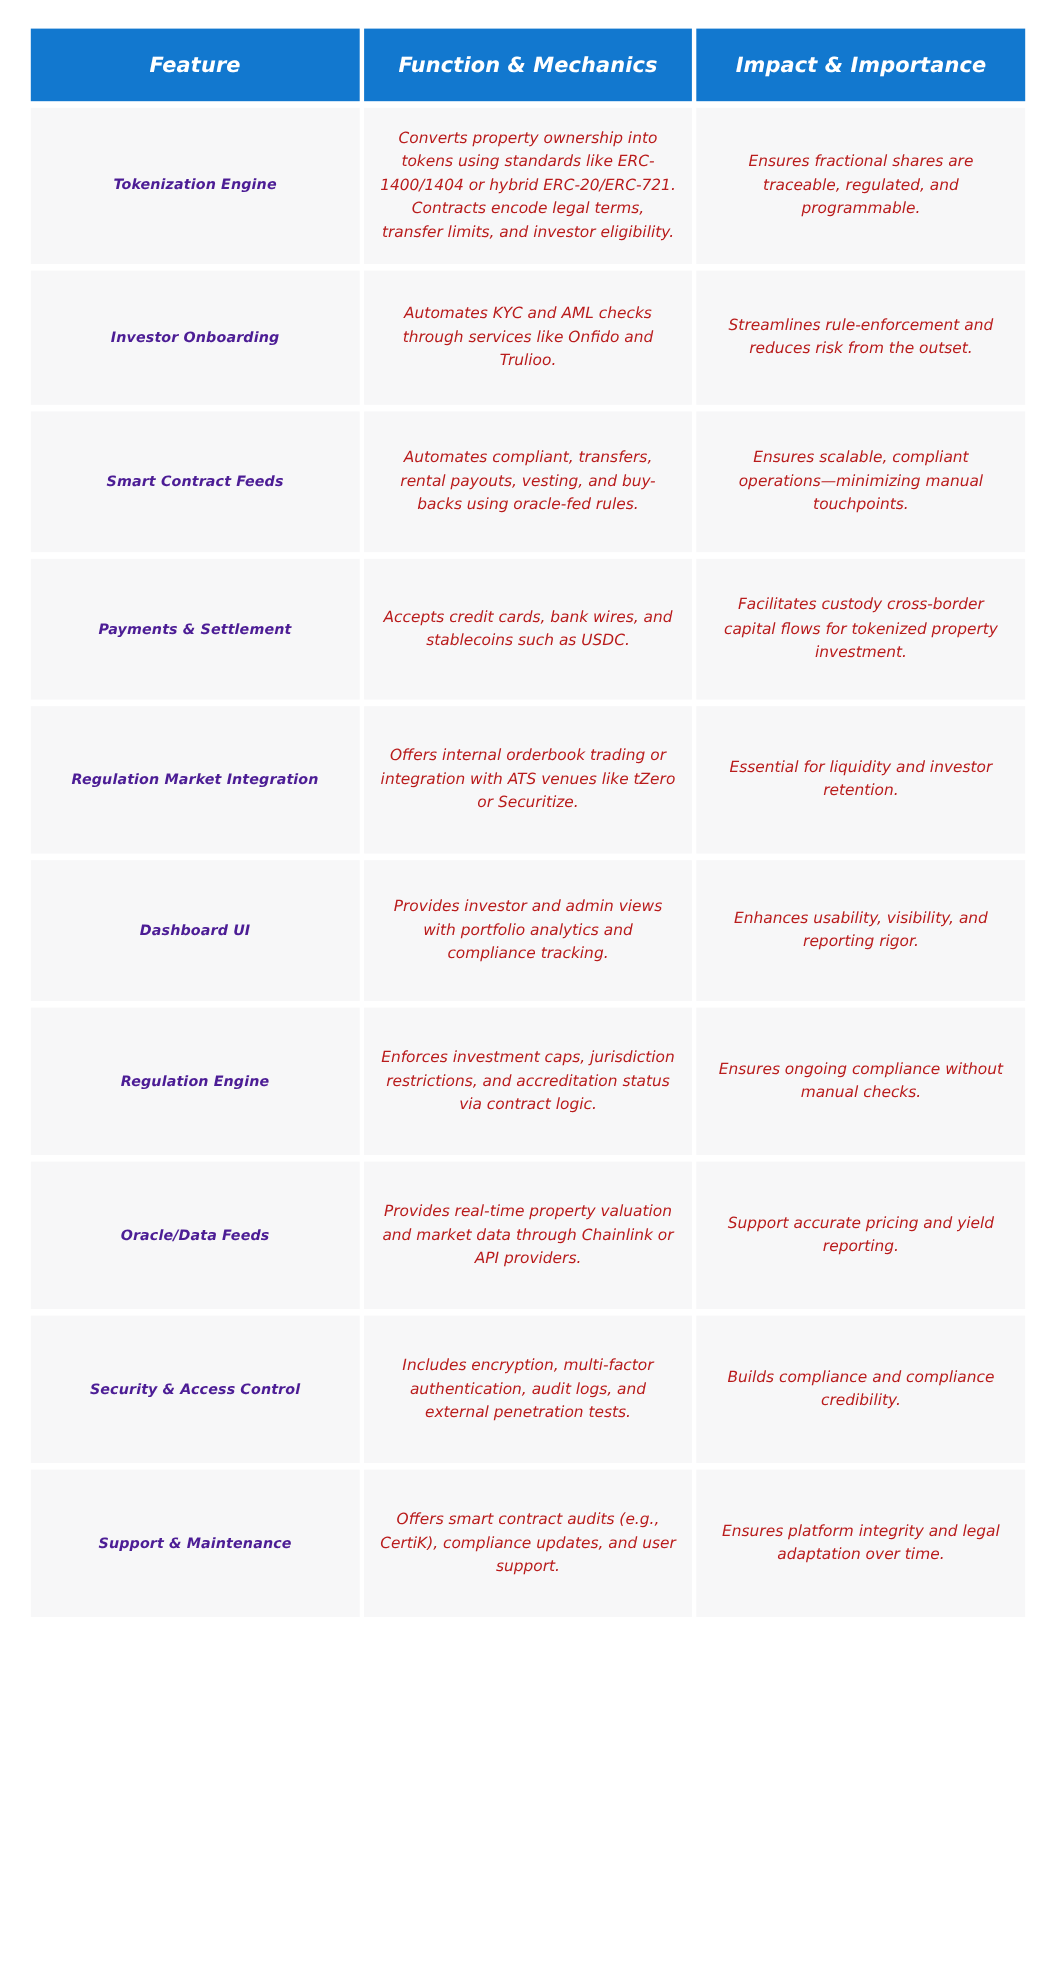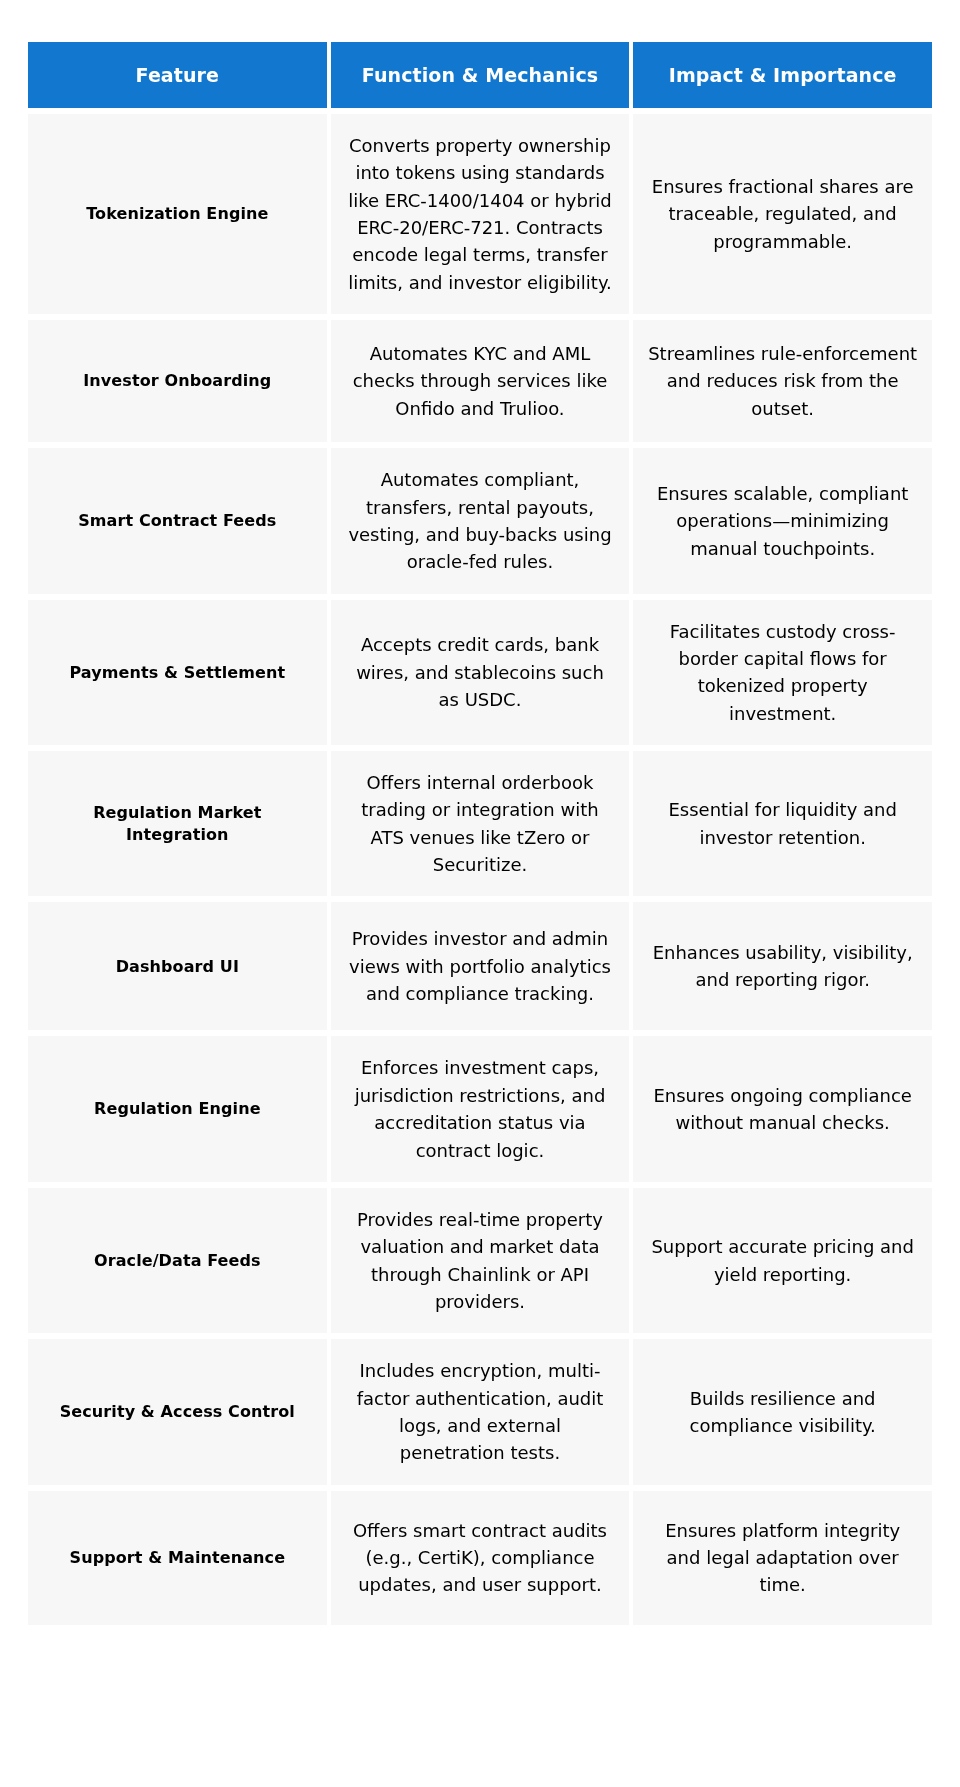--- a/index.html
+++ b/index.html
@@ -6,21 +6,22 @@
 
   html, body {
     width: 960px;
     height: 1787px;
     background: #ffffff;
     font-family: "DejaVu Sans", "Liberation Sans", sans-serif;
   }
 
   #table-wrap {
     width: 960px;
-    padding: 36px 24px 24px 24px;
+    padding: 20px 24px 24px 24px;
+    font-style: italic;
   }
 
   table.feature-table {
     width: 912px;
     border-collapse: separate;
     border-spacing: 4px 6px;
     table-layout: fixed;
   }
 
   col.col-feature  { width: 260px; }
@@ -42,32 +43,32 @@
 
   tbody td {
     background: #f7f7f8;
     vertical-align: middle;
     text-align: center;
     padding: 18px 14px;
     border: 0;
   }
 
   td.cell-feature {
-    font-size: 16px;
+    font-size: 13px;
     font-weight: 700;
-    color: #000000;
+    color: #4c1d95;
     line-height: 1.35;
     letter-spacing: 0.1px;
   }
 
   td.cell-function,
   td.cell-impact {
-    font-size: 18px;
+    font-size: 14px;
     font-weight: 400;
-    color: #000000;
+    color: #b91c1c;
     line-height: 1.52;
   }
 
   
   tr.r0 td { height: 122px; }
   tr.r1 td { height: 122px; }
   tr.r2 td { height: 128px; }
   tr.r3 td { height: 128px; }
   tr.r4 td { height: 128px; }
   tr.r5 td { height: 134px; }
@@ -131,21 +132,21 @@
           <td class="cell-impact">Ensures ongoing compliance without manual checks.</td>
         </tr>
         <tr class="r8">
           <td class="cell-feature">Oracle/Data Feeds</td>
           <td class="cell-function">Provides real-time property valuation and market data through Chainlink or API providers.</td>
           <td class="cell-impact">Support accurate pricing and yield reporting.</td>
         </tr>
         <tr class="r9">
           <td class="cell-feature">Security &amp; Access Control</td>
           <td class="cell-function">Includes encryption, multi-factor authentication, audit logs, and external penetration tests.</td>
-          <td class="cell-impact">Builds resilience and compliance visibility.</td>
+          <td class="cell-impact">Builds compliance and compliance credibility.</td>
         </tr>
         <tr class="r10">
           <td class="cell-feature">Support &amp; Maintenance</td>
           <td class="cell-function">Offers smart contract audits (e.g., CertiK), compliance updates, and user support.</td>
           <td class="cell-impact">Ensures platform integrity and legal adaptation over time.</td>
         </tr>
       </tbody>
   </table>
 </div>
 

